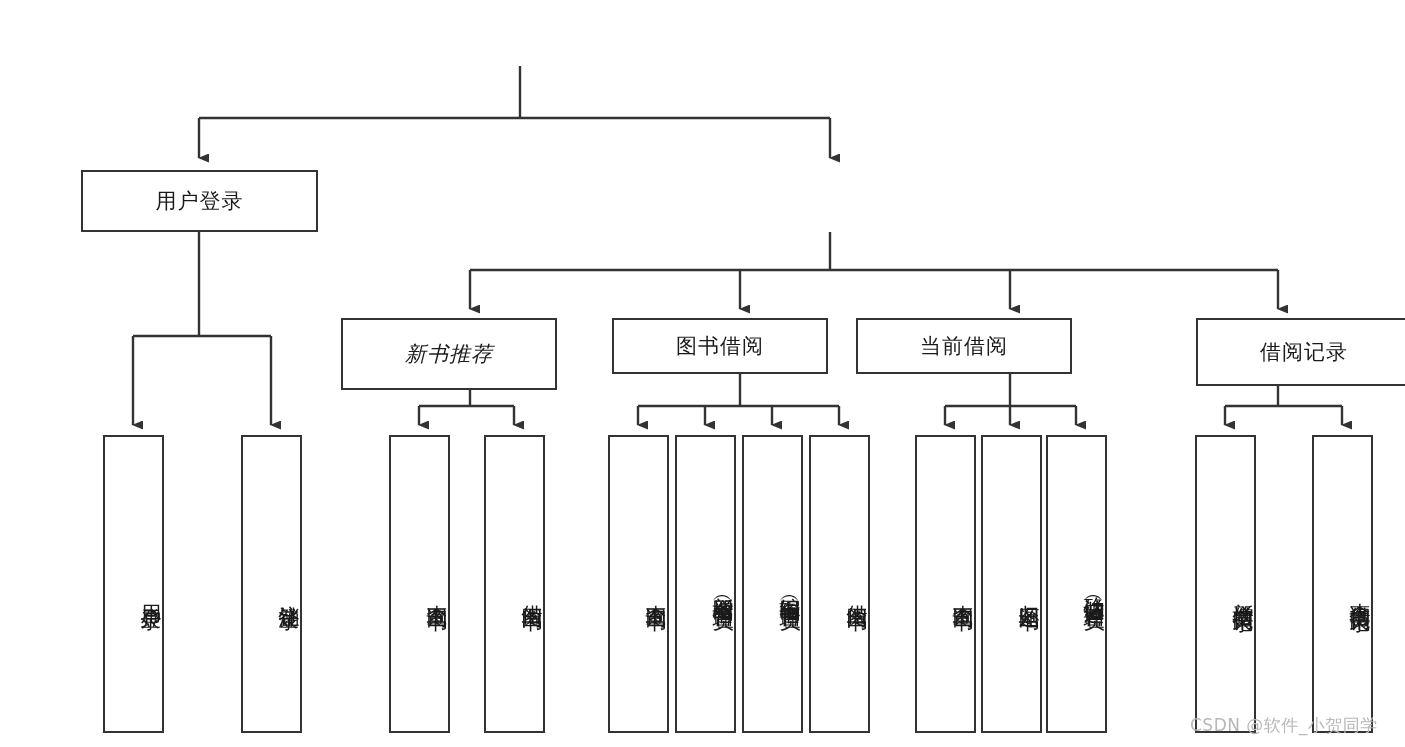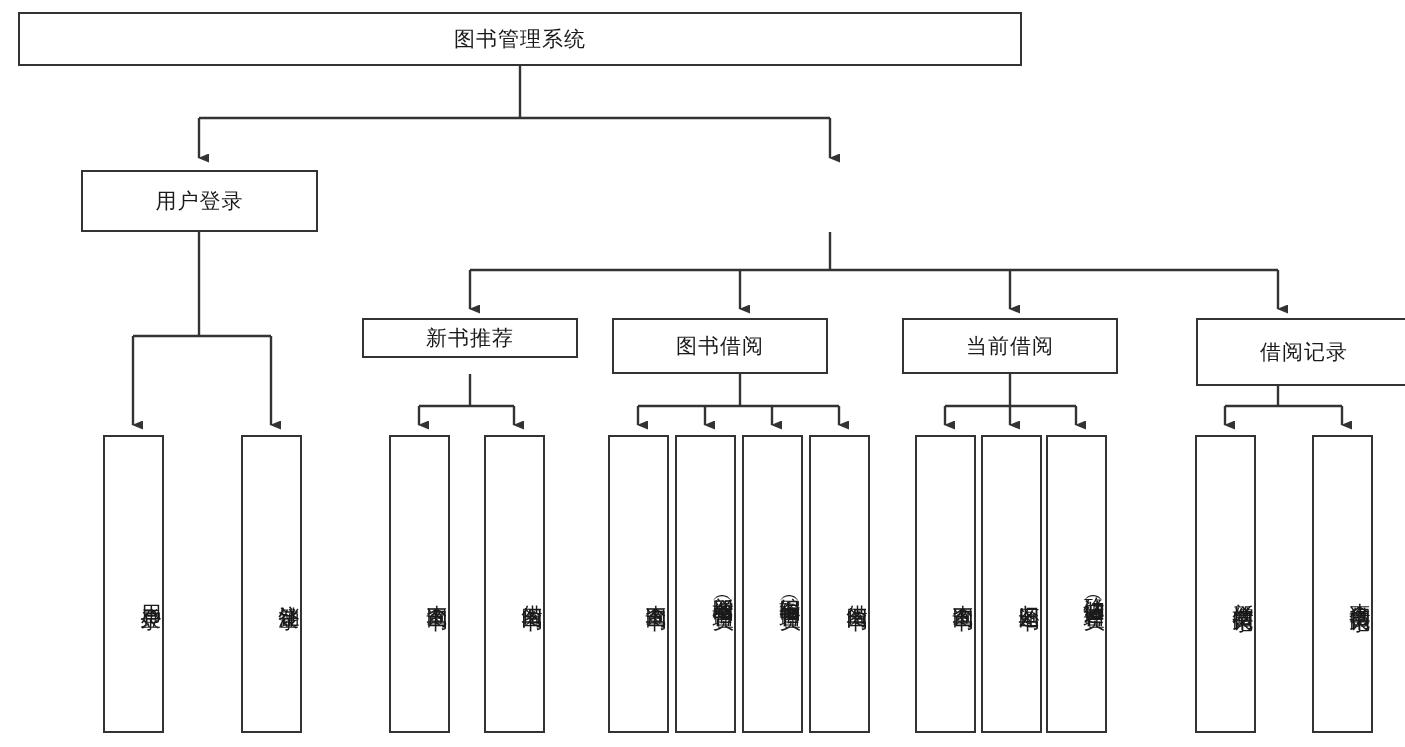--- a/index.html
+++ b/index.html
@@ -116,35 +116,32 @@
       <path d="M1010,406 L1010,425" marker-end="url(#arrowhead)"></path>
       <path d="M1076,406 L1076,425" marker-end="url(#arrowhead)"></path>
 
       <path d="M1278,374 L1278,406"></path>
       <path d="M1225,406 L1342,406"></path>
       <path d="M1225,406 L1225,425" marker-end="url(#arrowhead)"></path>
       <path d="M1342,406 L1342,425" marker-end="url(#arrowhead)"></path>
     </g>
   </svg>
 
-  <div class="node horiz" style="left:18px; top:12px; width:1004px; height:54px;">
-    <span class="label">图书管理系统</span>
-  </div>
 
   <div class="node horiz" style="left:81px; top:170px; width:237px; height:62px;">
     <span class="label">用户登录</span>
   </div>
 
-  <div class="node horiz" style="left:362px; top:318px; width:216px; height:40px;">
+  <div class="node horiz" style="left:341px; top:318px; width:216px; height:72px;font-style:italic;">
     <span class="label">新书推荐</span>
   </div>
   <div class="node horiz" style="left:612px; top:318px; width:216px; height:56px;">
     <span class="label">图书借阅</span>
   </div>
-  <div class="node horiz" style="left:902px; top:318px; width:216px; height:56px;">
+  <div class="node horiz" style="left:856px; top:318px; width:216px; height:56px;">
     <span class="label">当前借阅</span>
   </div>
   <div class="node horiz" style="left:1196px; top:318px; width:216px; height:68px;">
     <span class="label">借阅记录</span>
   </div>
 
   <div class="node vert" style="left:103px; top:435px; width:61px; height:298px;">
     <span class="label">用户登录</span>
   </div>
   <div class="node vert" style="left:241px; top:435px; width:61px; height:298px;">
@@ -181,14 +178,15 @@
     <span class="label">确认归还（管理员）</span>
   </div>
 
   <div class="node vert" style="left:1195px; top:435px; width:61px; height:298px;">
     <span class="label">新增借阅记录</span>
   </div>
   <div class="node vert" style="left:1312px; top:435px; width:61px; height:298px;">
     <span class="label">查询借阅记录</span>
   </div>
 
+  <div id="watermark">CSDN @软件_小贺同学</div>
 
 </div>
 
 </body></html>

